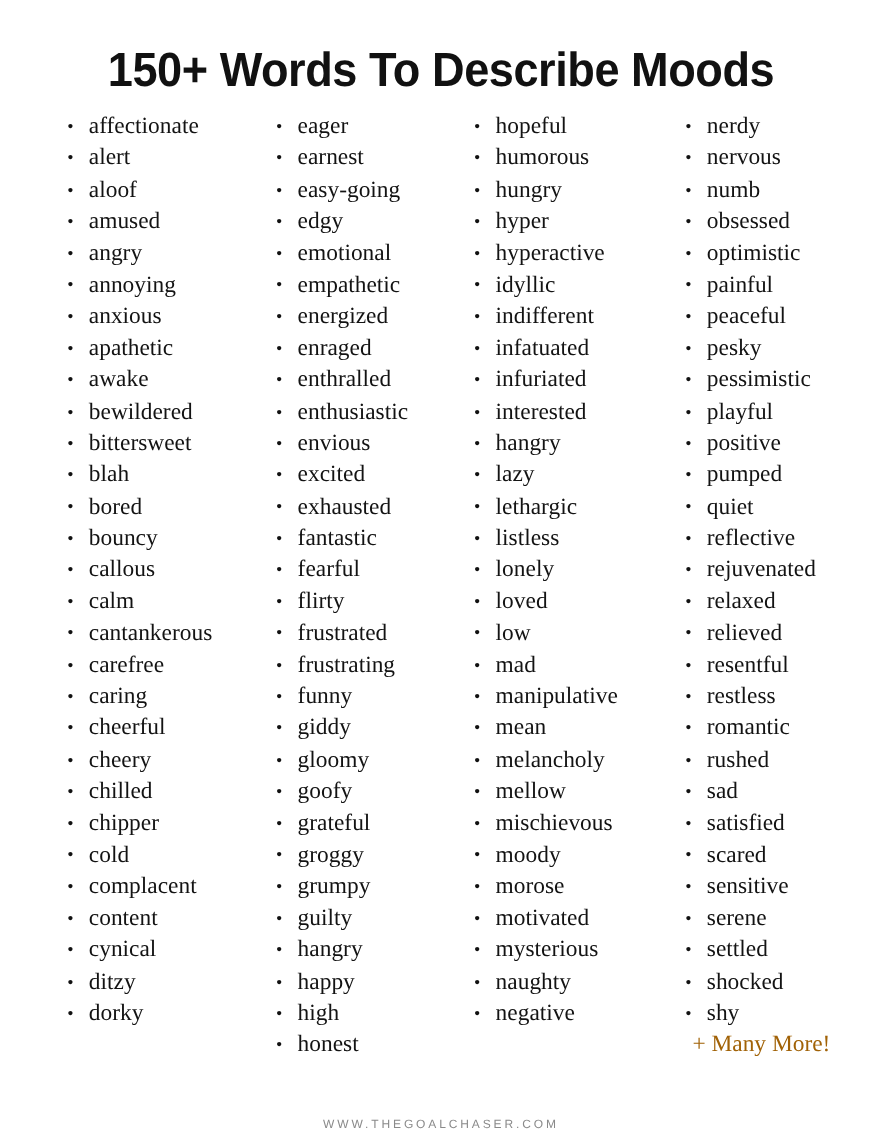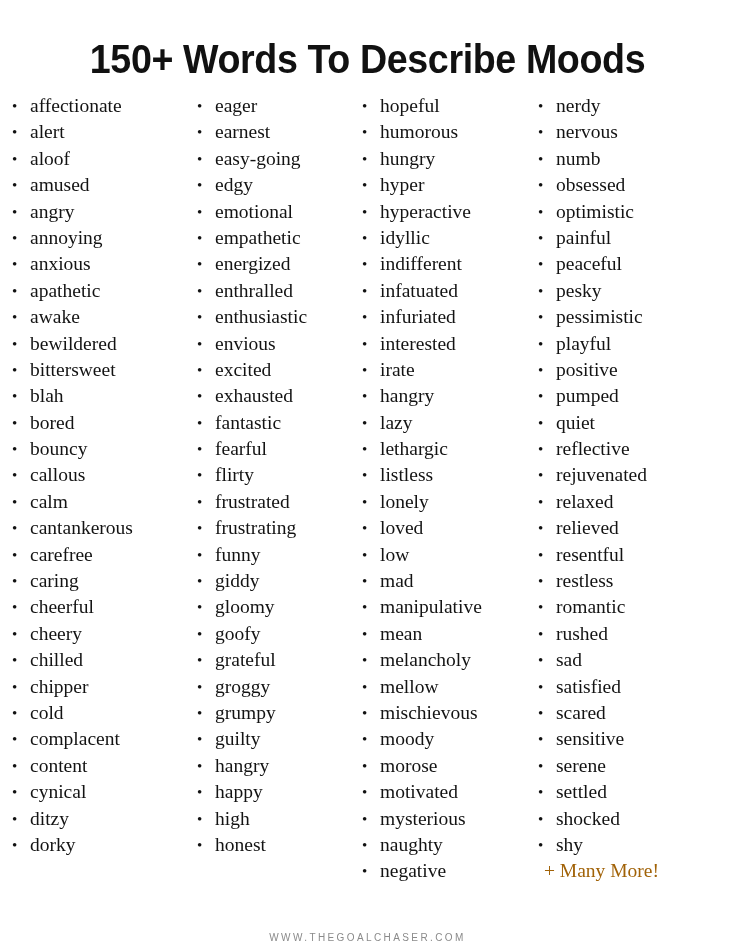--- a/index.html
+++ b/index.html
@@ -50,21 +50,21 @@
     top: 93px;
     width: 735px;
     display: flex;
     flex-direction: row;
     align-items: flex-start;
   }
   .col {
     box-sizing: border-box;
     flex: 0 0 auto;
   }
-  .col-0 { width: 185px; padding-left: 6px; }
+  .col-0 { width: 185px; padding-left: 17px; margin-left: 33px; }
   .col-1 { width: 165px; padding-left: 6px; }
   .col-2 { width: 176px; padding-left: 6px; }
   .col-3 { width: 209px; padding-left: 6px; }
 
   ul.word-list {
     list-style: none;
     margin: 0;
     padding: 0;
   }
   ul.word-list li {
@@ -155,20 +155,21 @@
 
     <div class="col col-1">
       <ul class="word-list">
           <li>eager</li>
           <li>earnest</li>
           <li>easy-going</li>
           <li>edgy</li>
           <li>emotional</li>
           <li>empathetic</li>
           <li>energized</li>
+          <li>enraged</li>
           <li>enthralled</li>
           <li>enthusiastic</li>
           <li>envious</li>
           <li>excited</li>
           <li>exhausted</li>
           <li>fantastic</li>
           <li>fearful</li>
           <li>flirty</li>
           <li>frustrated</li>
           <li>frustrating</li>
@@ -192,21 +193,20 @@
           <li>hopeful</li>
           <li>humorous</li>
           <li>hungry</li>
           <li>hyper</li>
           <li>hyperactive</li>
           <li>idyllic</li>
           <li>indifferent</li>
           <li>infatuated</li>
           <li>infuriated</li>
           <li>interested</li>
-          <li>irate</li>
           <li>hangry</li>
           <li>lazy</li>
           <li>lethargic</li>
           <li>listless</li>
           <li>lonely</li>
           <li>loved</li>
           <li>low</li>
           <li>mad</li>
           <li>manipulative</li>
           <li>mean</li>

